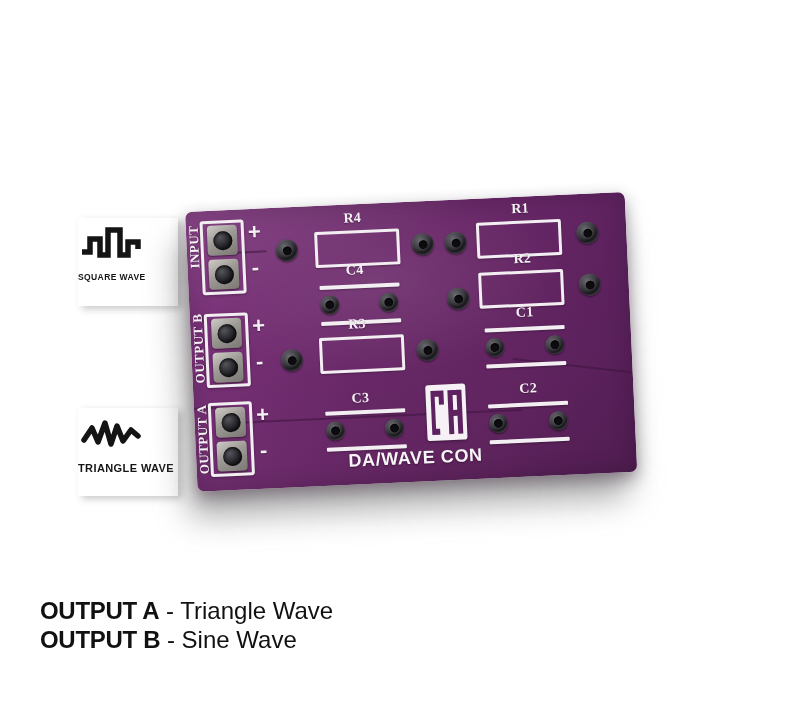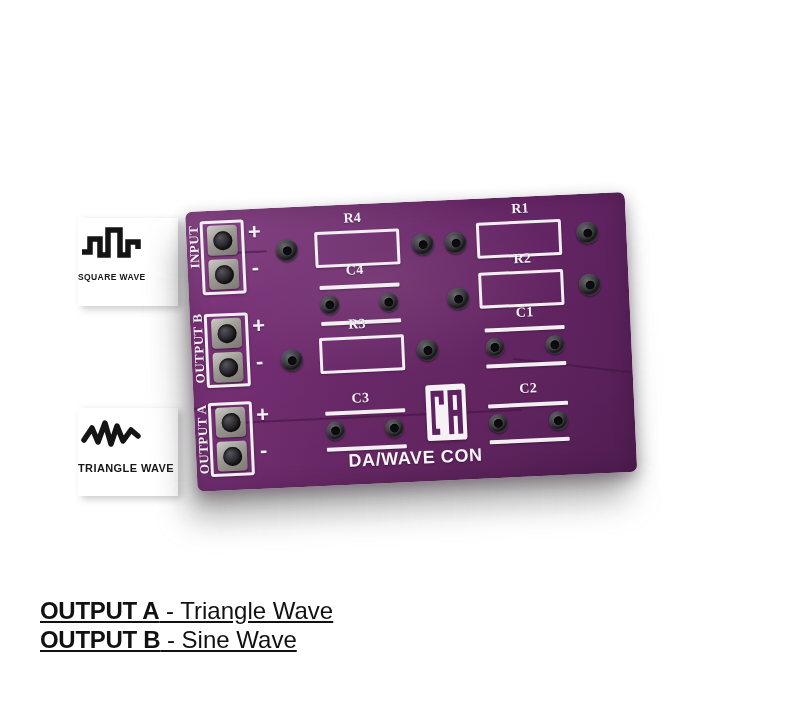--- a/index.html
+++ b/index.html
@@ -248,21 +248,20 @@
     left: 40px;
     top: 596px;
     width: 600px;
   }
   .cap-line {
     font-family: "Liberation Sans", sans-serif;
     font-size: 24px;
     color: #111111;
     line-height: 29px;
     white-space: nowrap;
-    text-decoration: underline;
   }
   .cap-strong {
     font-weight: bold;
     letter-spacing: -0.3px;
   }
   .cap-rest {
     font-weight: normal;
   }
 </style>
 </head>

